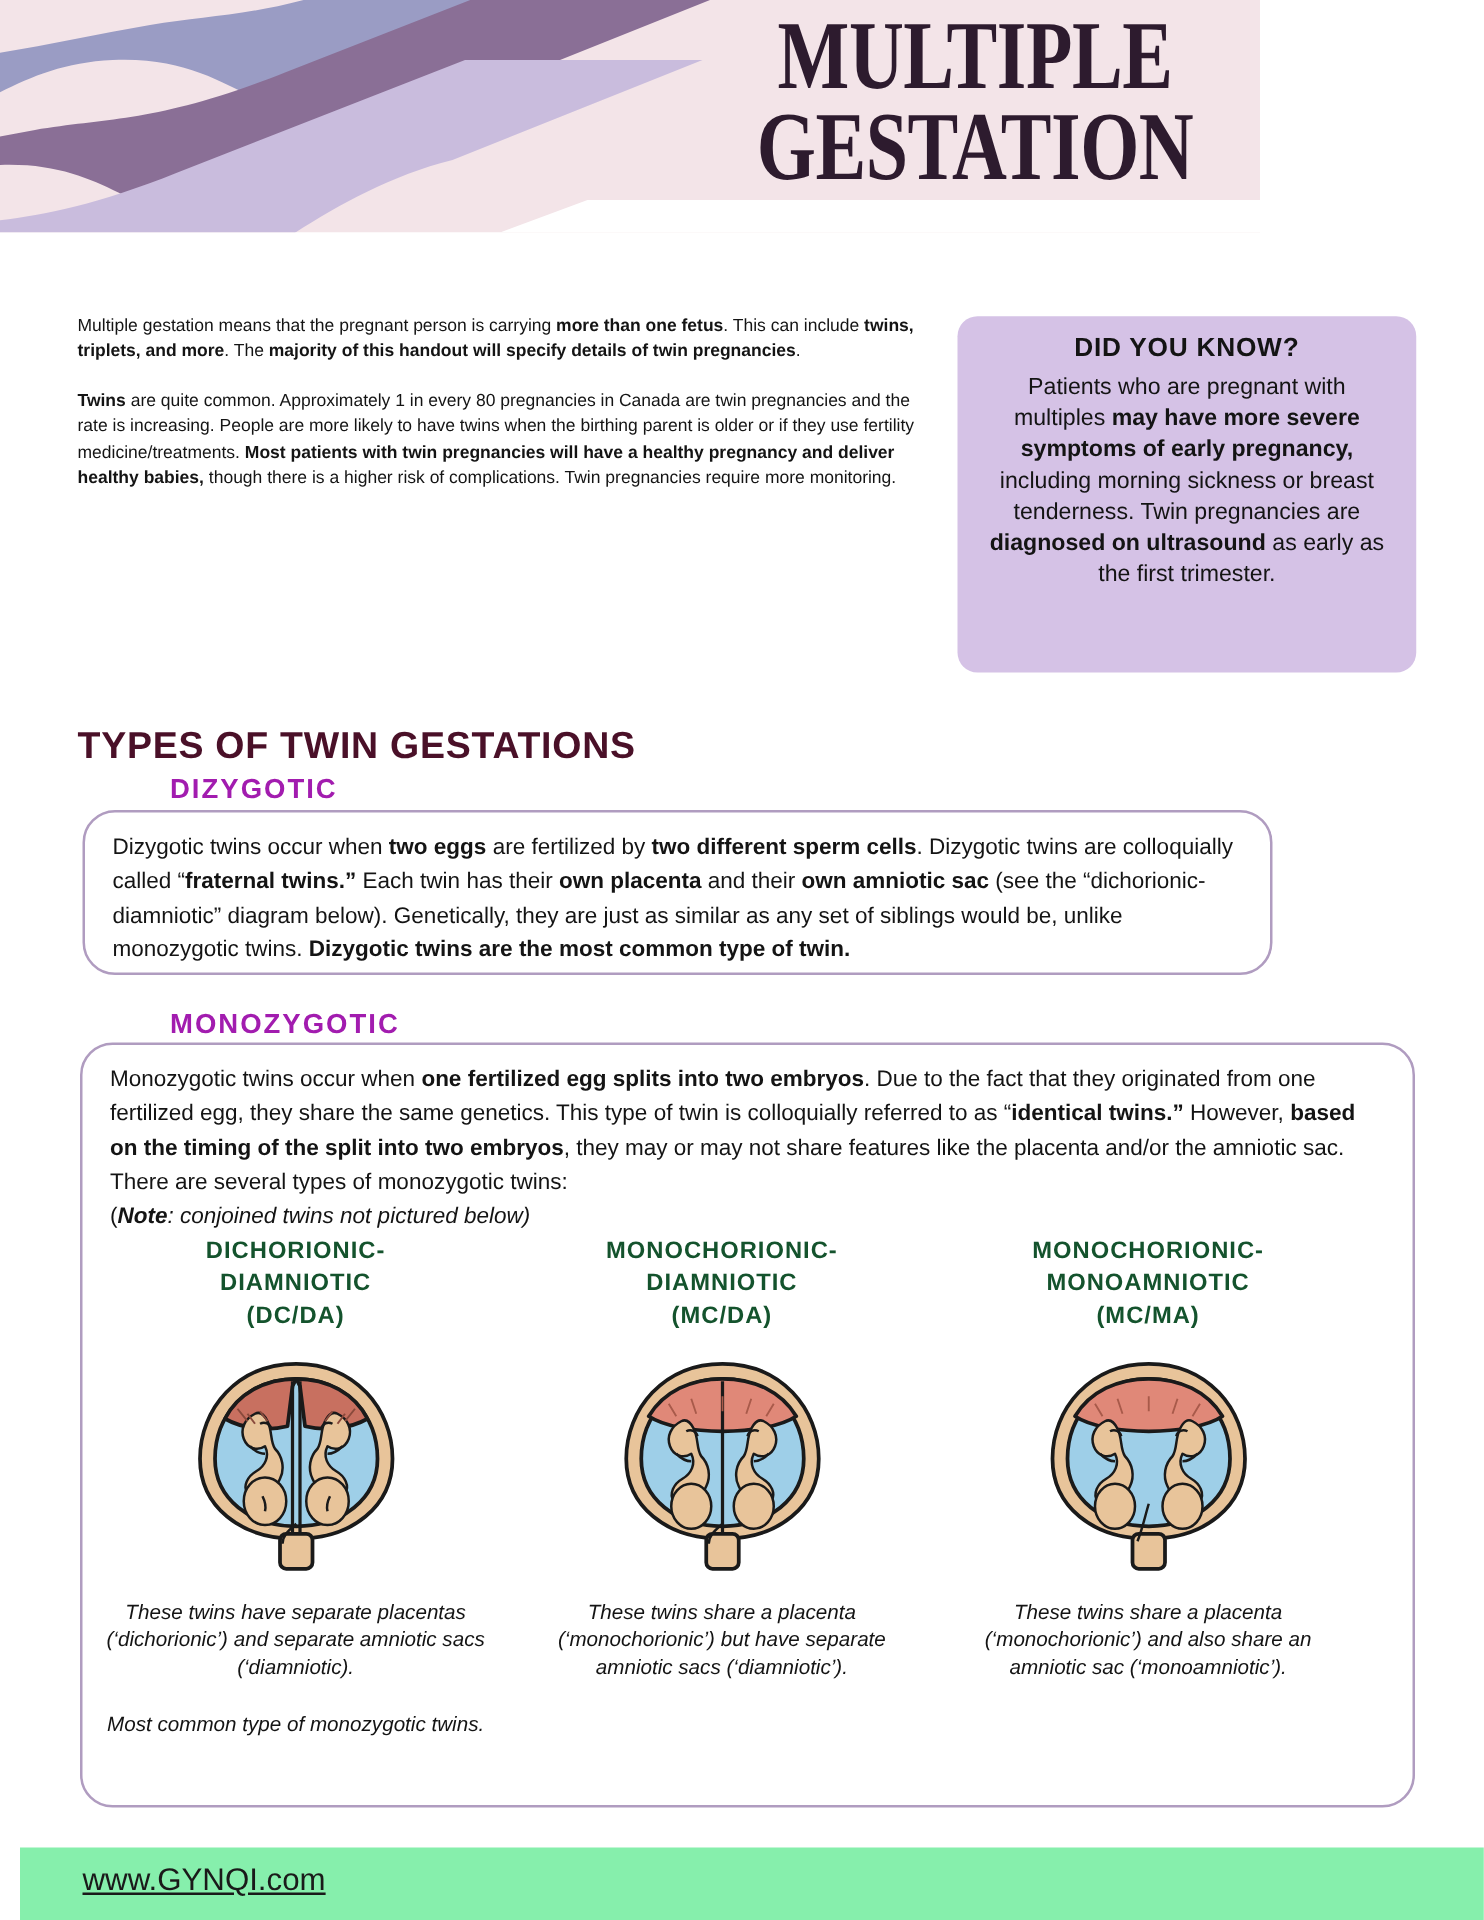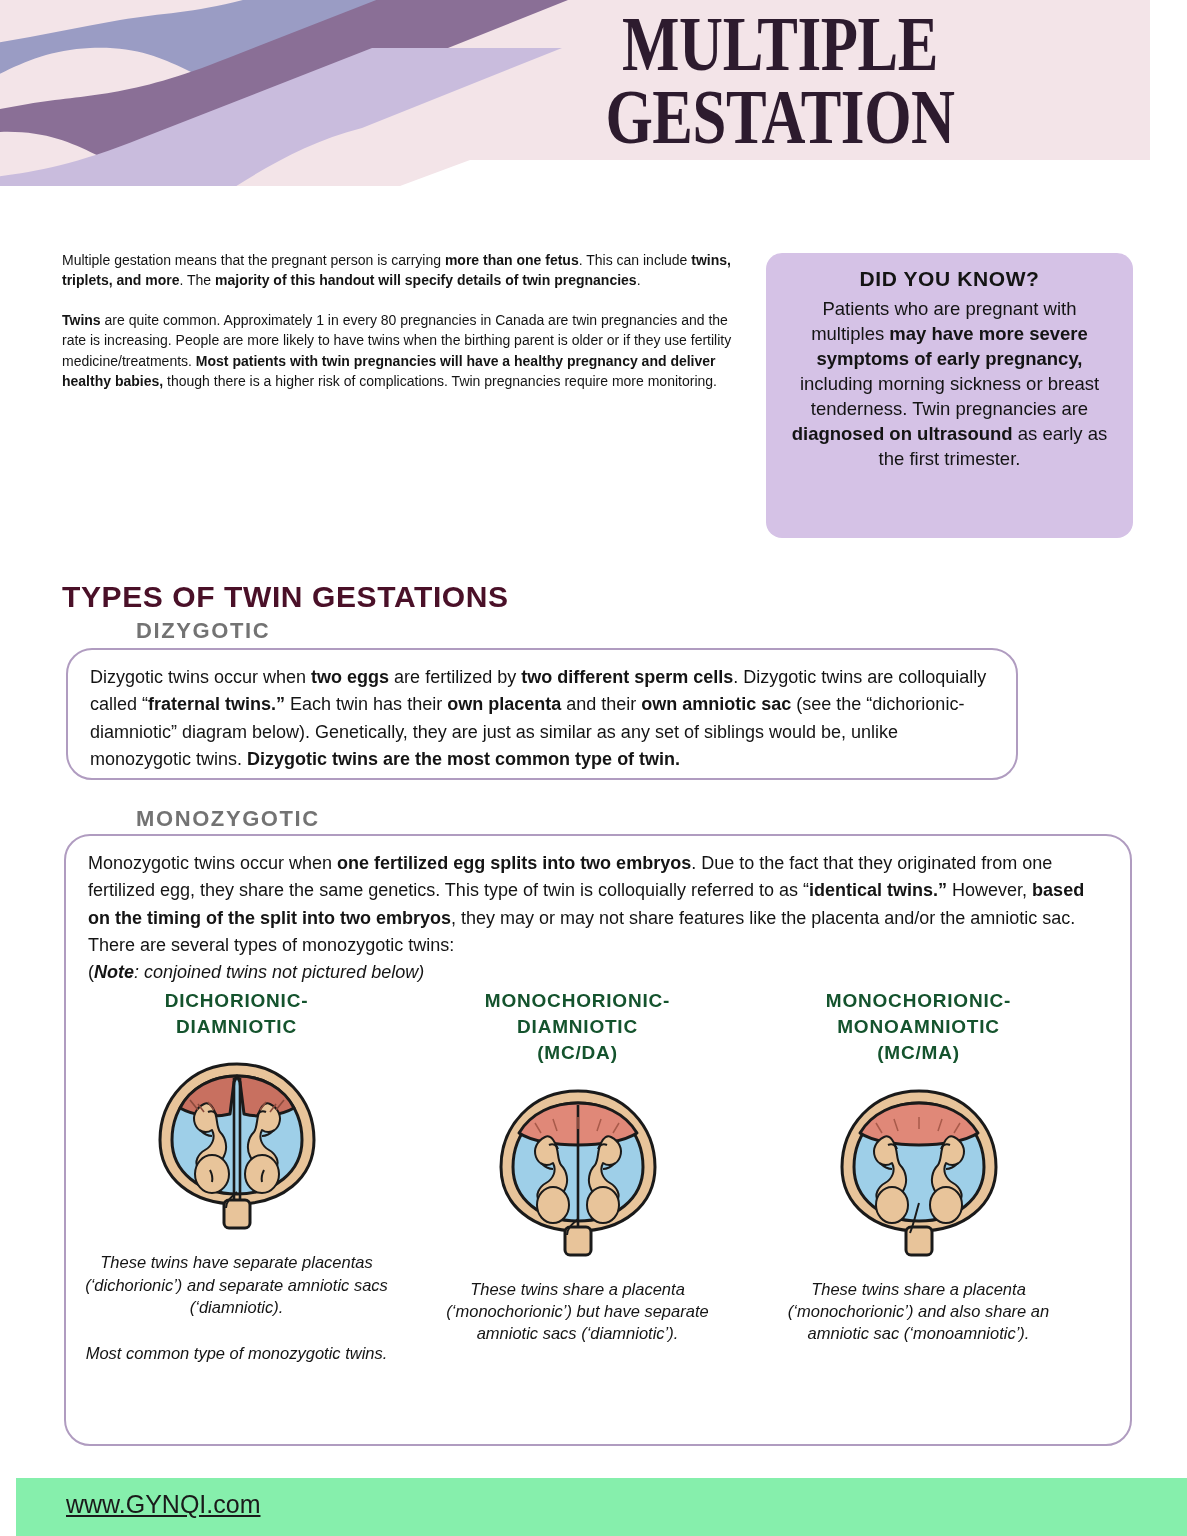--- a/index.html
+++ b/index.html
@@ -6,21 +6,21 @@
   html, body {
     width: 1187px; height: 1536px;
     background: #ffffff;
     font-family: "Liberation Sans", sans-serif;
     overflow: hidden;
   }
   .page { position: relative; width: 1187px; height: 1536px; background: #fff; }
 
   
   .header {
-    position: absolute; left: 0; top: 0; width: 1150px; height: 186px;
+    position: absolute; left: 0; top: 0; width: 1008px; height: 186px;
     overflow: hidden;
   }
   .header-bg { position: absolute; inset: 0; background: #f3e4e8; }
   .header svg { position: absolute; left: 0; top: 0; }
   .title-wrap {
     position: absolute; left: 430px; top: 8px; width: 700px;
     text-align: center; z-index: 5;
   }
   .title-line {
     font-family: "Liberation Serif", serif;
@@ -59,21 +59,21 @@
 
   
   .sec-head {
     position: absolute; left: 62px; top: 580px;
     font-size: 30px; font-weight: 700; letter-spacing: 0.6px;
     color: #4a1028;
   }
   .sub-label {
     position: absolute;
     font-size: 22px; font-weight: 700; letter-spacing: 1.6px;
-    color: #737373;
+    color: #a21caf;
   }
   .sub-dizy { left: 136px; top: 618px; }
   .sub-mono { left: 136px; top: 806px; }
 
   
   .rbox {
     position: absolute;
     border: 2.5px solid #b09cc0;
     border-radius: 26px;
     background: #fff;
@@ -153,20 +153,21 @@
   <div class="rbox box-mono">
     <div class="boxtext"><span>Monozygotic twins occur when </span><b>one fertilized egg splits into two embryos</b><span>. Due to the fact that they originated from one fertilized egg, they share the same genetics. This type of twin is colloquially referred to as “</span><b>identical twins.”</b><span> However, </span><b>based on the timing of the split into two embryos</b><span>, they may or may not share features like the placenta and/or the amniotic sac. There are several types of monozygotic twins:</span></div>
     <div class="boxtext"><span>(</span><b><i>Note</i></b><i>: conjoined twins not pictured below)</i></div>
 
     <div class="cols">
 
       <div class="col">
         <div class="col-title">
           <div>DICHORIONIC-</div>
           <div>DIAMNIOTIC</div>
+          <div>(DC/DA)</div>
         </div>
         <svg class="diagram" viewBox="0 0 190 185">
           <g stroke="#1a1a1a" stroke-width="3" stroke-linejoin="round">
             <path d="M95 12 C142 12 172 48 172 88 C172 126 140 152 95 152 C50 152 18 126 18 88 C18 48 48 12 95 12 Z" fill="#e8c49a"></path>
             <path d="M95 24 C135 24 160 54 160 88 C160 120 132 142 95 142 C58 142 30 120 30 88 C30 54 55 24 95 24 Z" fill="#9ecfe8"></path>
             <path d="M95 24 C70 24 48 36 38 56 C52 64 72 66 88 62 L92 30 Z" fill="#c87060"></path>
             <path d="M95 24 C120 24 142 36 152 56 C138 64 118 66 102 62 L98 30 Z" fill="#c87060"></path>
             <path d="M92 26 L92 150 M98 26 L98 150" stroke-width="2.6" fill="none"></path>
             <rect x="82" y="148" width="26" height="28" rx="5" fill="#e8c49a"></rect>
             <path d="M95 140 C88 146 84 150 84 156" stroke-width="2" fill="none"></path>

